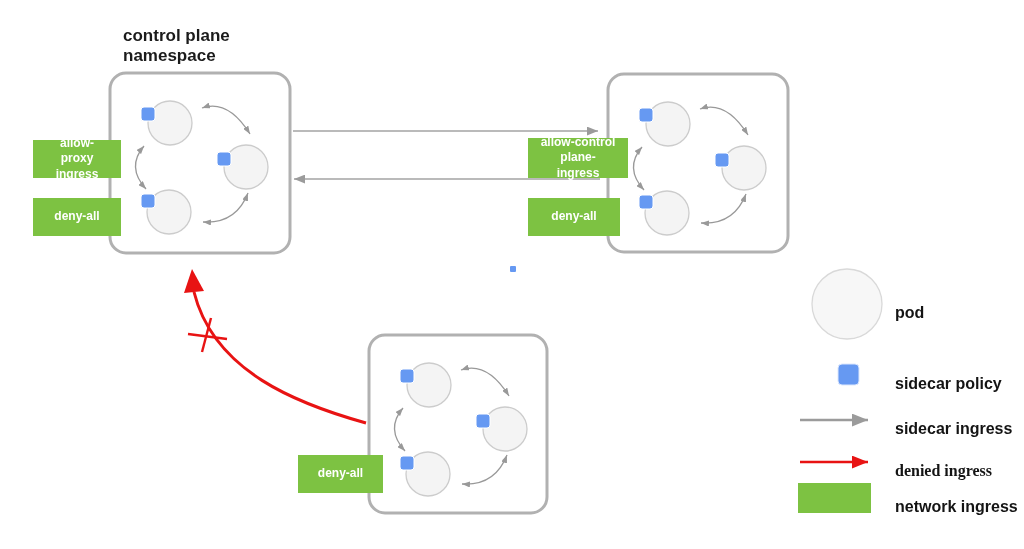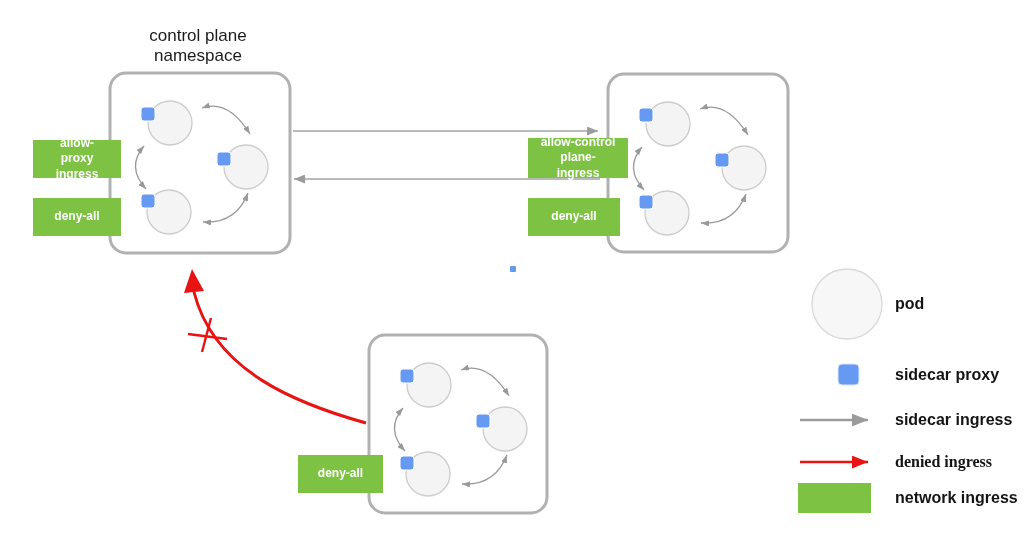--- a/index.html
+++ b/index.html
@@ -3,41 +3,41 @@
 <meta charset="utf-8">
 <style>
   html,body { margin:0; padding:0; background:#ffffff; }
   .stage {
     position:relative; width:1024px; height:549px; background:#ffffff;
     font-family:"Liberation Sans", sans-serif; overflow:hidden;
   }
   svg.layer { position:absolute; left:0; top:0; }
 
   .ns-title {
-    position:absolute; text-align:center; font-weight:normal;
+    position:absolute; text-align:left; font-weight:bold;
     font-size:17px; line-height:1.2; color:#1b1b1b;
   }
   #title-cp  { left:123px; top:26px;  width:150px; }
   #title-app { left:597px; top:44px;  width:200px; white-space:nowrap; }
 
   .policy {
     position:absolute; background:#7dc242; color:#ffffff;
     font-weight:bold; font-size:12px; line-height:1.3;
     display:flex; align-items:center; justify-content:center;
     text-align:center; padding:12px; box-sizing:border-box;
   }
   #pol-allow-proxy   { left:33px;  top:140px; width:88px; height:38px; }
   #pol-deny-cp       { left:33px;  top:198px; width:88px; height:38px; }
   #pol-allow-control { left:528px; top:138px; width:100px; height:40px; }
   #pol-deny-app      { left:528px; top:198px; width:92px; height:38px; }
   #pol-deny-bottom   { left:298px; top:455px; width:85px; height:38px; }
 
   .legend-label {
     position:absolute; left:895px; font-weight:bold;
-    font-size:16px; color:#141414; white-space:nowrap;
+    font-size:16px; color:#141414; white-space:nowrap;margin-top:9px;
   }
   #leg-pod     { top:295px; }
   #leg-sidecar { top:366px; }
   #leg-allowed { top:411px; }
   #leg-denied  { top:453px;font-family:Liberation Serif, serif; }
   #leg-policy  { top:489px; }
 </style>
 </head>
 <body>
 
@@ -104,18 +104,18 @@
 
   <div class="ns-title" id="title-cp">control plane namespace</div>
 
   <div class="policy" id="pol-allow-proxy">allow-proxy ingress</div>
   <div class="policy" id="pol-deny-cp">deny-all</div>
   <div class="policy" id="pol-allow-control">allow-control plane-ingress</div>
   <div class="policy" id="pol-deny-app">deny-all</div>
   <div class="policy" id="pol-deny-bottom">deny-all</div>
 
   <div class="legend-label" id="leg-pod">pod</div>
-  <div class="legend-label" id="leg-sidecar">sidecar proxy</div>
+  <div class="legend-label" id="leg-sidecar">sidecar policy</div>
   <div class="legend-label" id="leg-allowed">sidecar ingress</div>
   <div class="legend-label" id="leg-denied">denied ingress</div>
   <div class="legend-label" id="leg-policy">network ingress</div>
 
 </div>
 
 </body></html>

